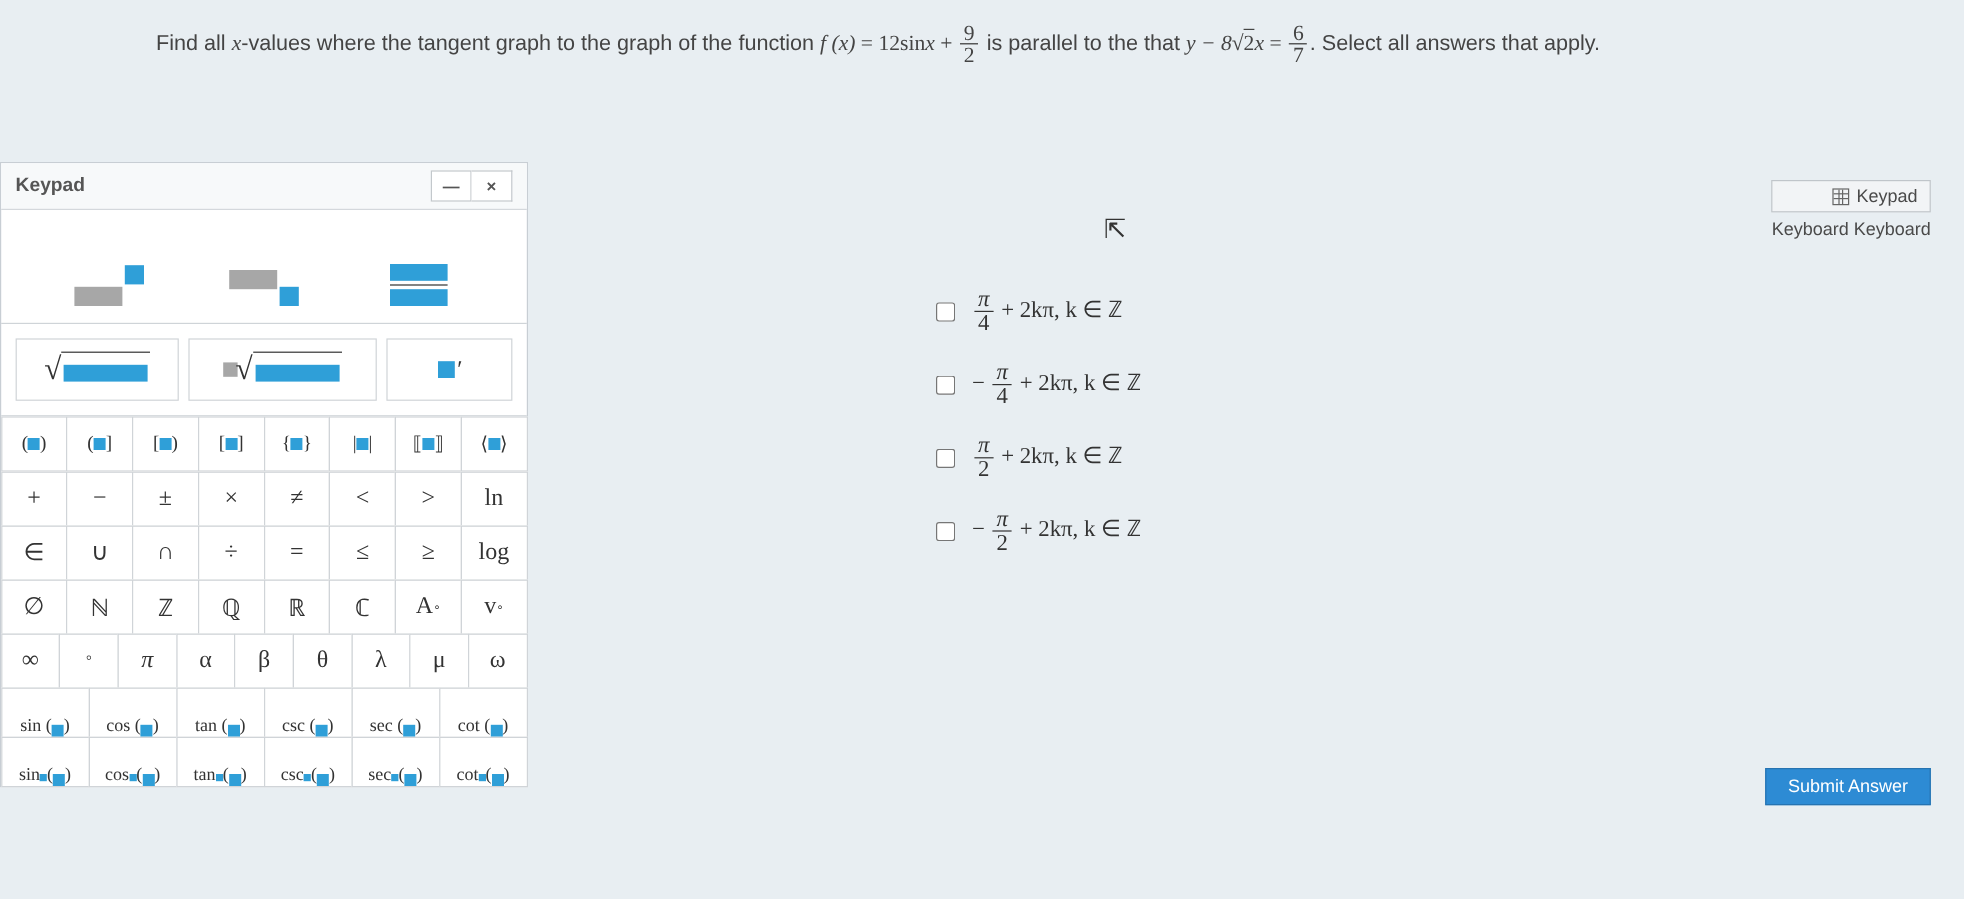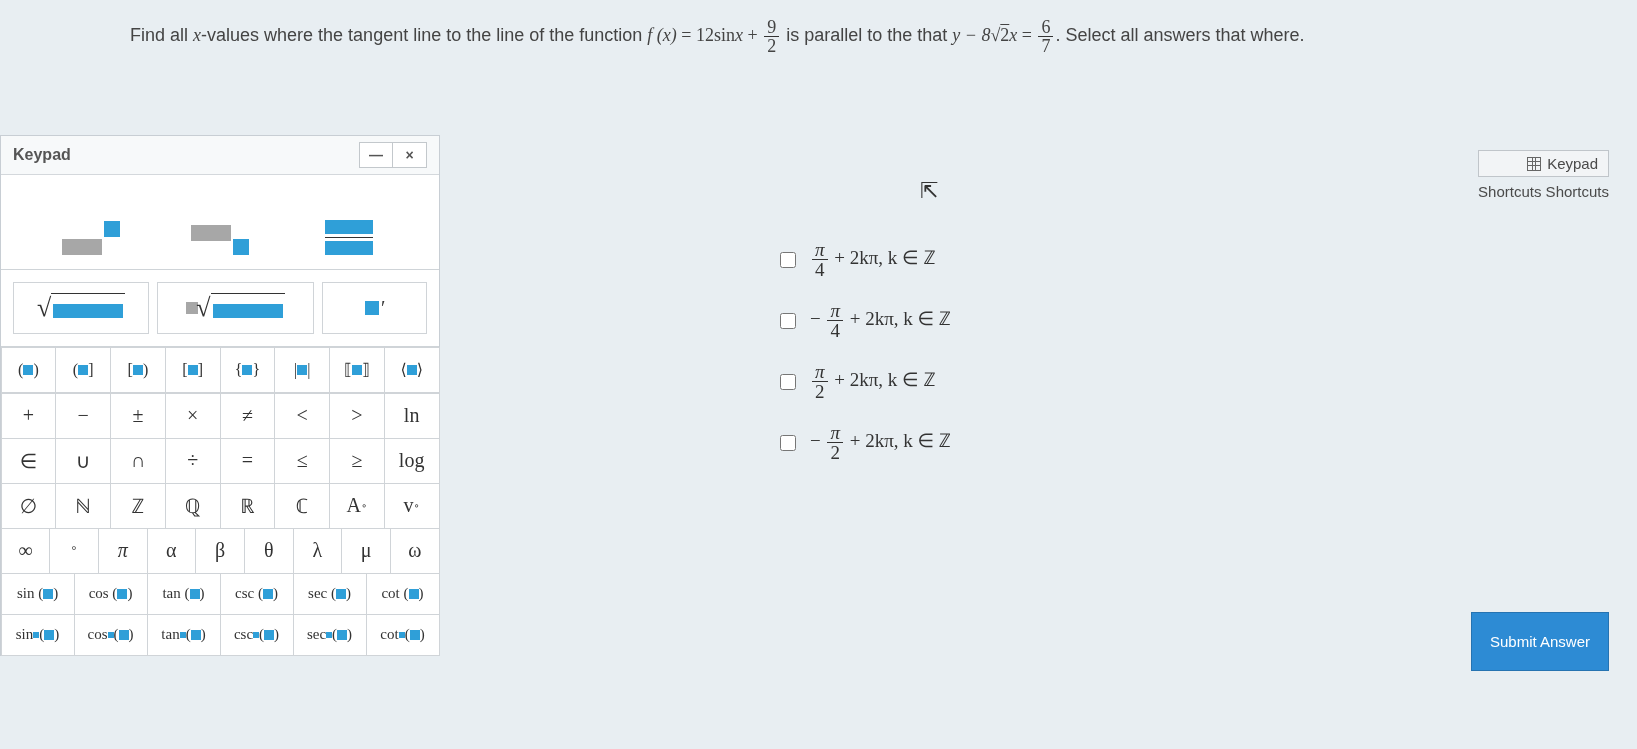--- a/index.html
+++ b/index.html
@@ -110,21 +110,21 @@
     font-family: "Times New Roman", serif;
     font-size: 20px;
     color: #333;
     margin:-0.5px;
     cursor:pointer;
     background:#fff;
   }
   .key-cell.small { font-size: 16px; }
   .key-cell .ph-box { display:inline-block; width:10px; height:10px; background:#2f9fd8; vertical-align:middle;}
   .blackboard { font-family: "Cambria Math", "Times New Roman", serif; }
-  .trig-row .key-cell { font-size: 15px; height:42px;}
+  .trig-row .key-cell { font-size: 15px; height:42px;align-items:flex-end;}
   .degree-sup { display:inline-flex; align-items:flex-start; }
   .sidebar-right {
     position: absolute;
     right: 28px;
     top: 150px;
     text-align: right;
     font-size: 15px;
     color: #4a4a4a;
   }
   .keypad-link {
@@ -159,51 +159,51 @@
     font-family: "Cambria Math","Segoe UI Symbol",serif;
     display:inline-block;
   }
   .submit-btn {
     position:absolute;
     right: 28px;
     bottom: 78px;
     background: #2d8bd4;
     color: #fff;
     border: 1px solid #2673b1;
-    padding: 20px 18px;
+    padding: 6px 18px;
     font-size: 15px;
     cursor:pointer;
   }
   .cursor-icon {
     position:absolute;
     left: 920px;
     top: 178px;
     font-size: 22px;
     color:#333;
   }
   .question-area .serif { font-family: "Times New Roman", serif; }
   .prime-slot{ display:inline-flex; align-items:center;}
   .prime-slot .sq{ width:14px; height:14px; background:#2f9fd8; display:inline-block; margin-right:1px;}
 </style>
 </head>
 <body>
 
 <div class="question-area">
-  <span>Find all </span><span class="math-italic serif">x</span><span>-values where the tangent line to the line of the function </span><span class="math-italic serif">f (x)</span><span class="serif"> = </span><span class="serif">12sin</span><span class="math-italic serif">x</span><span class="serif"> + </span><span class="frac"><span class="num">9</span><span class="den">2</span></span>
-  <span> is parallel to the that </span><span class="math-italic serif">y − 8</span><span class="sqrt serif">√<span class="over">2</span></span><span class="math-italic serif">x</span><span class="serif"> = </span><span class="frac"><span class="num">6</span><span class="den">7</span></span><span>. Select all answers that where.</span>
+  <span>Find all </span><span class="math-italic serif">x</span><span>-values where the tangent graph to the graph of the function </span><span class="math-italic serif">f (x)</span><span class="serif"> = </span><span class="serif">12sin</span><span class="math-italic serif">x</span><span class="serif"> + </span><span class="frac"><span class="num">9</span><span class="den">2</span></span>
+  <span> is parallel to the that </span><span class="math-italic serif">y − 8</span><span class="sqrt serif">√<span class="over">2</span></span><span class="math-italic serif">x</span><span class="serif"> = </span><span class="frac"><span class="num">6</span><span class="den">7</span></span><span>. Select all answers that apply.</span>
 </div>
 
 <div class="cursor-icon">⇱</div>
 
 <div class="sidebar-right">
   <div class="keypad-link">
     <span class="grid-icon"></span>
     <span>Keypad</span>
   </div>
-  <div>Shortcuts Shortcuts</div>
+  <div>Keyboard Keyboard</div>
 </div>
 
 <div class="keypad-panel">
   <div class="keypad-header">
     <span class="keypad-title">Keypad</span>
     <div class="keypad-win-btns">
       <div class="win-btn">—</div>
       <div class="win-btn">×</div>
     </div>
   </div>

